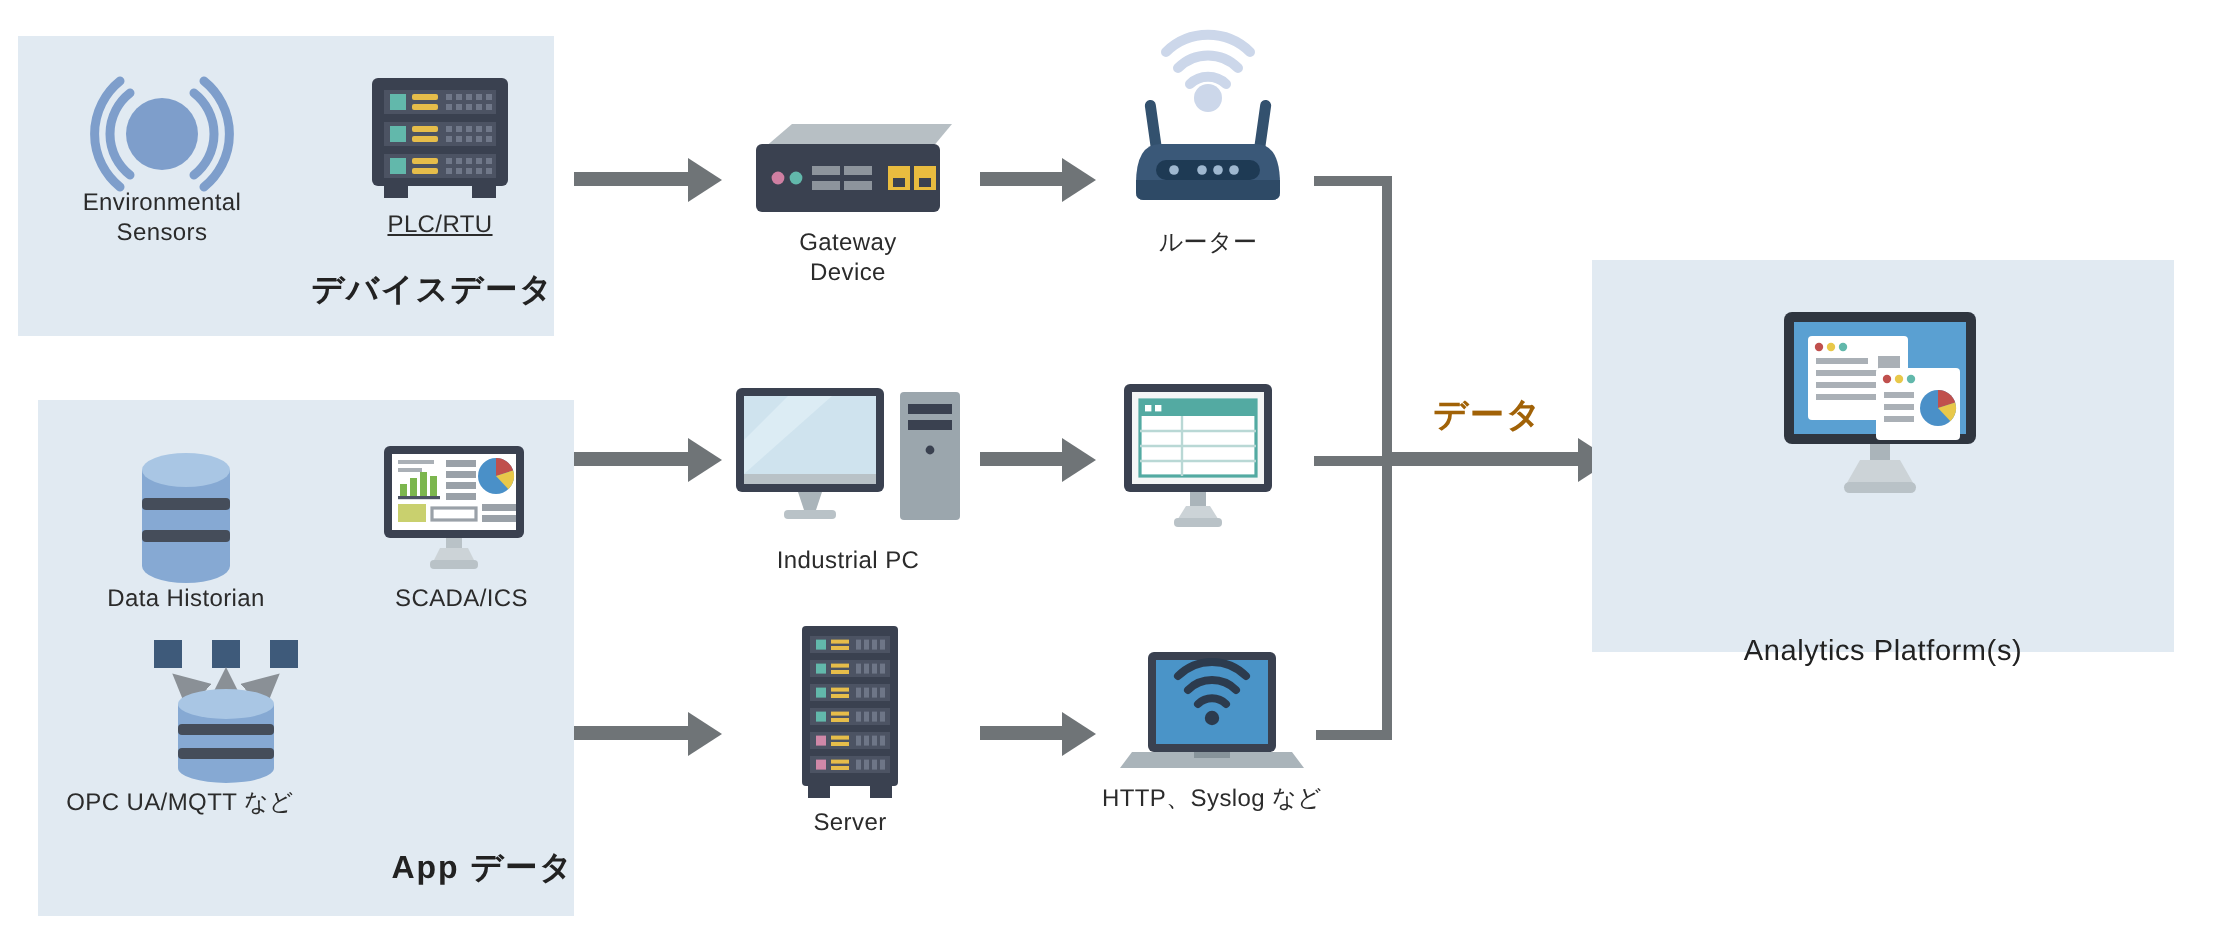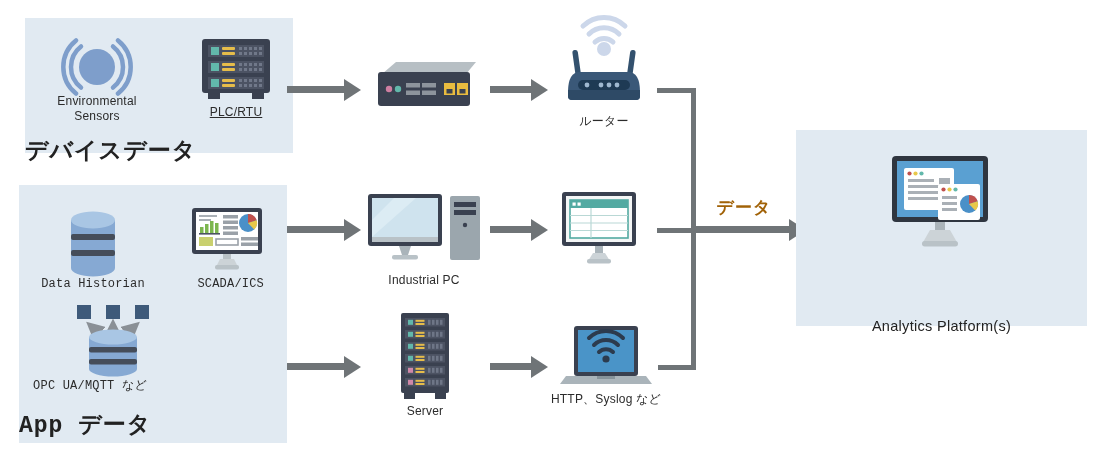--- a/index.html
+++ b/index.html
@@ -6,41 +6,41 @@
   #canvas{
     position:relative;width:1110px;height:463px;background:#ffffff;
     font-family:"Liberation Sans","DejaVu Sans",sans-serif;color:#2b2b2b;overflow:hidden;
   }
   .group-box{position:absolute;background:#e1eaf2;}
   .label{
     position:absolute;font-size:12px;line-height:15px;text-align:center;
     color:#2b2b2b;white-space:pre-line;letter-spacing:.2px;font-weight:500;
   }
   .box-title{
-    position:absolute;font-size:23px;font-weight:bold;text-align:left;
+    position:absolute;font-size:16px;font-weight:bold;text-align:right;
     color:#222;letter-spacing:1px;
   }
   .arrow{position:absolute;height:7px;background:#6f7477;}
   .arrow::after{
     content:'';position:absolute;left:100%;top:50%;margin-top:-11px;width:0;height:0;
     border-top:11px solid transparent;border-bottom:11px solid transparent;
     border-left:17px solid #6f7477;
   }
   .hline{position:absolute;height:5px;background:#6f7477;}
   .vline{position:absolute;width:5px;background:#6f7477;}
   .icon{position:absolute;}
   .flow-label{position:absolute;font-size:17px;font-weight:bold;text-align:center;color:#a16207;letter-spacing:1px;}
   .analytics-title{position:absolute;font-size:14.5px;text-align:center;width:100%;color:#222;letter-spacing:.3px;font-weight:500;}
 </style>
 </head>
 <body>
 
 <div id="canvas">
 
-  <div class="group-box" style="left:25px;top:18px;width:268px;height:135px;">
+  <div class="group-box" style="left:9px;top:18px;width:268px;height:150px;">
     <svg class="icon" style="left:30px;top:20px;" width="84" height="58" viewBox="0 0 84 58">
       <circle cx="42" cy="29" r="18" fill="#7e9ecb"></circle>
       <g fill="none" stroke="#7e9ecb" stroke-width="4.5" stroke-linecap="round">
         <path d="M 26 8.5 A 26 26 0 0 0 26 49.5"></path>
         <path d="M 21 2.5 A 34 34 0 0 0 21 55.5"></path>
         <path d="M 58 8.5 A 26 26 0 0 1 58 49.5"></path>
         <path d="M 63 2.5 A 34 34 0 0 1 63 55.5"></path>
       </g>
     </svg>
     <div class="label" style="left:8px;top:76px;width:128px;">Environmental
@@ -99,21 +99,21 @@
           <rect x="49" y="45" width="3" height="3"></rect>
           <rect x="54" y="45" width="3" height="3"></rect>
           <rect x="59" y="45" width="3" height="3"></rect>
       </g>
     </svg>
     <div class="label" style="left:175px;top:87px;width:72px;text-decoration:underline;">PLC/RTU</div>
 
     <div class="box-title" style="left:0;top:117px;width:268px;">デバイスデータ</div>
   </div>
 
-  <div class="group-box" style="left:19px;top:185px;width:268px;height:258px;font-family:Liberation Mono, monospace;">
+  <div class="group-box" style="left:19px;top:200px;width:268px;height:258px;">
     <svg class="icon" style="left:51px;top:26px;" width="46" height="66" viewBox="0 0 46 66">
       <path d="M1 9 L1 57 A22 8.5 0 0 0 45 57 L45 9 Z" fill="#86a9d3"></path>
       <rect x="1" y="23" width="44" height="6" rx="2" fill="#454d5a"></rect>
       <rect x="1" y="39" width="44" height="6" rx="2" fill="#454d5a"></rect>
       <ellipse cx="23" cy="9" rx="22" ry="8.5" fill="#a9c6e4"></ellipse>
     </svg>
     <div class="label" style="left:16px;top:92px;width:116px;">Data Historian</div>
 
     <svg class="icon" style="left:171px;top:23px;" width="74" height="64" viewBox="0 0 74 64">
       <rect x="2" y="0" width="70" height="46" rx="3" fill="#3a4150"></rect>
@@ -180,20 +180,22 @@
       <rect x="34" y="23" width="14" height="4.5"></rect>
         <rect x="50" y="23" width="14" height="4.5"></rect>
       <rect x="34" y="30.5" width="14" height="4.5"></rect>
         <rect x="50" y="30.5" width="14" height="4.5"></rect>
     </g>
     <rect x="72" y="23" width="11" height="12" fill="#e9bc3f"></rect>
     <rect x="74.5" y="29" width="6" height="4.5" fill="#3a4150"></rect>
     <rect x="85" y="23" width="11" height="12" fill="#e9bc3f"></rect>
     <rect x="87.5" y="29" width="6" height="4.5" fill="#3a4150"></rect>
   </svg>
+  <div class="label" style="left:374px;top:114px;width:100px;">Gateway
+Device</div>
 
   <div class="arrow" style="left:490px;top:86px;width:41px;"></div>
   <svg class="icon" style="left:554px;top:14px;" width="100" height="94" viewBox="0 0 100 94">
     <g fill="none" stroke="#ccd7ea" stroke-width="5" stroke-linecap="round">
       <path d="M 41 28 A 13 13 0 0 1 59 28"></path>
       <path d="M 35 20 A 21 21 0 0 1 65 20"></path>
       <path d="M 29 12 A 30 30 0 0 1 71 12"></path>
     </g>
     <circle cx="50" cy="35" r="7" fill="#ccd7ea"></circle>
     <rect x="20" y="36" width="5.5" height="28" rx="2.7" fill="#33516e" transform="rotate(-8 22 50)"></rect>

